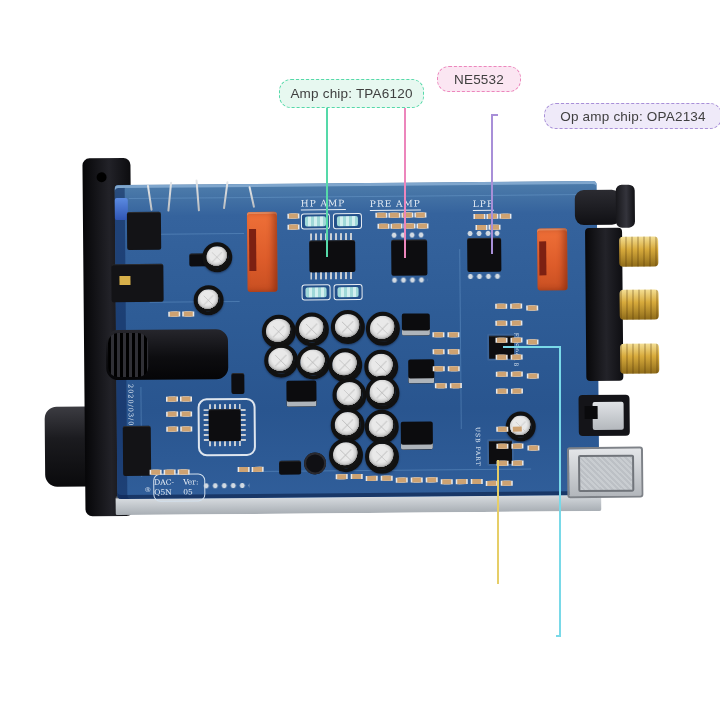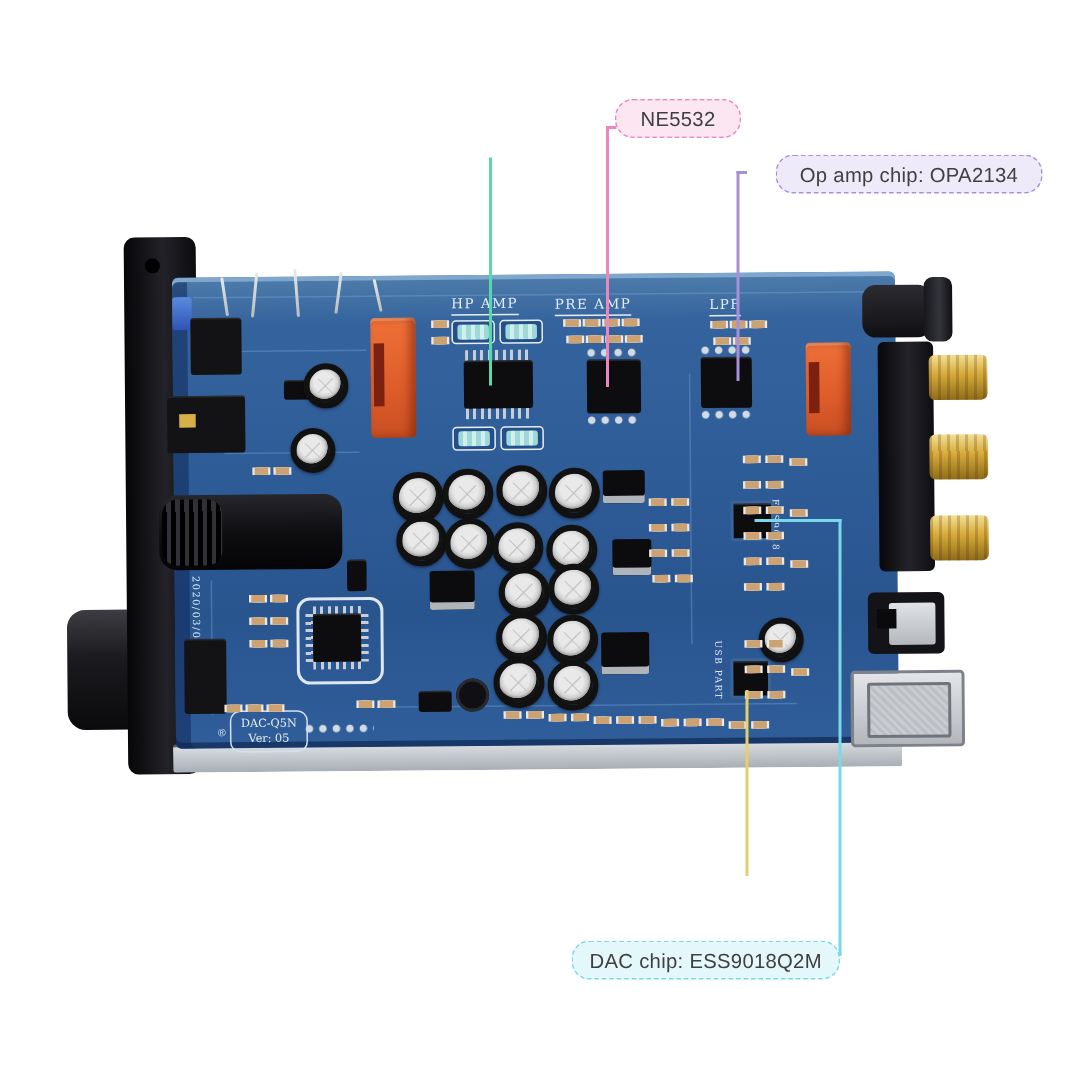--- a/index.html
+++ b/index.html
@@ -22,21 +22,21 @@
   .board{left:116px;top:183px;width:482px;height:314px;border-radius:4px;
          background:linear-gradient(180deg,#4e7dab 0%,#35639d 10%,#2e5c96 42%,#29558f 72%,#305e9a 100%);
          box-shadow:inset 0 3px 0 #7fa6cd, inset 10px 0 0 rgba(15,40,90,.55), inset 0 -4px 0 rgba(10,30,70,.6);}
   .trace{background:rgba(130,178,226,.33);}
   .silk{color:#e6edf5;font-family:"DejaVu Serif",serif;font-size:9px;letter-spacing:1px;white-space:nowrap;}
   .silk.u{border-bottom:1px solid #e6edf5;padding-bottom:1px;}
   .silk-v{color:#dfe8f2;font-family:"DejaVu Serif",serif;font-size:6.5px;letter-spacing:1px;
           writing-mode:vertical-rl;white-space:nowrap;}
   .ver-box{left:152px;top:472px;width:50px;height:26px;border:1.5px solid #d3e1ee;border-radius:7px;
            color:#e6edf5;font-family:"DejaVu Serif",serif;font-size:7.5px;line-height:1.4;
-           display:flex;flex-direction:column;align-items:center;justify-content:center;}
+           display:flex;flex-direction:row;align-items:center;justify-content:center;}
   .regmark{left:144px;top:484px;width:10px;height:10px;color:#dfe8f2;font-size:7px;}
 
   
   .chip{background:#0d0d10;border-radius:2px;box-shadow:inset 0 1px 0 rgba(255,255,255,.12);}
   .pins-h{background-image:repeating-linear-gradient(90deg,#c9ced4 0 2px,transparent 2px 5px);}
   .pins-v{background-image:repeating-linear-gradient(0deg,#c9ced4 0 2px,transparent 2px 5px);}
   .dots{background-image:radial-gradient(circle at 3px 3.5px,#d2dae2 2.2px,transparent 2.8px);background-size:9px 8px;background-repeat:repeat-x;}
   .qfp-outline{left:197px;top:397px;width:54px;height:54px;border:2px solid rgba(255,255,255,.85);border-radius:9px;}
   .relay{background:linear-gradient(180deg,#ef7038,#dd5c2a 60%,#c84f22);border-radius:3px;box-shadow:inset -4px 0 6px rgba(90,20,5,.45), inset 0 2px 0 rgba(255,200,160,.5);}
   .relay-label{background:#7c2012;}
@@ -71,21 +71,21 @@
         background:repeating-linear-gradient(45deg,#c9cdd1 0 2px,#bcc0c5 2px 4px);}
 
   
   .hpjack{left:106px;top:328px;width:122px;height:50px;border-radius:12px;
           background:linear-gradient(180deg,#26262c,#0d0d10 55%,#050507);}
   .hpjack i{position:absolute;left:2px;top:3px;width:40px;height:44px;border-radius:10px;
           background:repeating-linear-gradient(90deg,#000 0 3px,#303036 3px 6px);}
 
   
   .callout{position:absolute;border:1.5px dashed #999;border-radius:12px;display:flex;align-items:center;justify-content:center;
-           font-size:13.5px;color:#3f3f3f;letter-spacing:.2px;}
+           font-size:13.5px;color:#3f3f3f;letter-spacing:.2px;margin-left:27px;}
   .line{position:absolute;}
 
   #co-amp{left:252px;top:79px;width:143px;height:27px;}
   #co-ne{left:410px;top:66px;width:82px;height:24px;}
   #co-op{left:517px;top:103px;width:176px;height:24px;align-items:center;}
   #co-usb{left:328px;top:583px;width:172px;height:25px;}
   #co-dac{left:381px;top:627px;width:177px;height:24px;}
 </style>
 </head>
 <body>
@@ -291,22 +291,22 @@
   <div class="line" style="left: 326px; top: 105px; width: 2px; height: 152px; background: rgb(85, 217, 169);"></div>
   <div class="line" style="left: 404px; top: 84px; width: 7px; height: 2px; background: rgb(236, 134, 188);"></div>
   <div class="line" style="left: 404px; top: 84px; width: 2px; height: 174px; background: rgb(236, 134, 188);"></div>
   <div class="line" style="left: 491px; top: 114px; width: 7px; height: 2px; background: rgb(168, 143, 216);"></div>
   <div class="line" style="left: 491px; top: 114px; width: 2px; height: 140px; background: rgb(168, 143, 216);"></div>
   <div class="line" style="left: 497px; top: 460px; width: 2px; height: 124px; background: rgb(230, 206, 104);"></div>
   <div class="line" style="left: 503px; top: 346px; width: 58px; height: 2px; background: rgb(121, 217, 232);"></div>
   <div class="line" style="left: 559px; top: 346px; width: 2px; height: 291px; background: rgb(121, 217, 232);"></div>
   <div class="line" style="left: 556px; top: 635px; width: 5px; height: 2px; background: rgb(121, 217, 232);"></div>
 
+  <div class="callout" id="co-amp" style="background: rgb(231, 248, 240); border-color: rgb(85, 217, 169);">
+    <span>Amp chip: TPA6120</span>
+  </div>
   <div class="callout" id="co-ne" style="background: rgb(251, 230, 242); border-color: rgb(236, 134, 188);">
     <span>NE5532</span>
   </div>
   <div class="callout" id="co-op" style="background: rgb(239, 234, 249); border-color: rgb(168, 143, 216);">
     <span>Op amp chip: OPA2134</span>
   </div>
-  <div class="callout" id="co-dac" style="background: rgb(228, 247, 251); border-color: rgb(121, 217, 232);">
-    <span>DAC chip: ESS9018Q2M</span>
-  </div>
 </div>
 
 </body></html>

